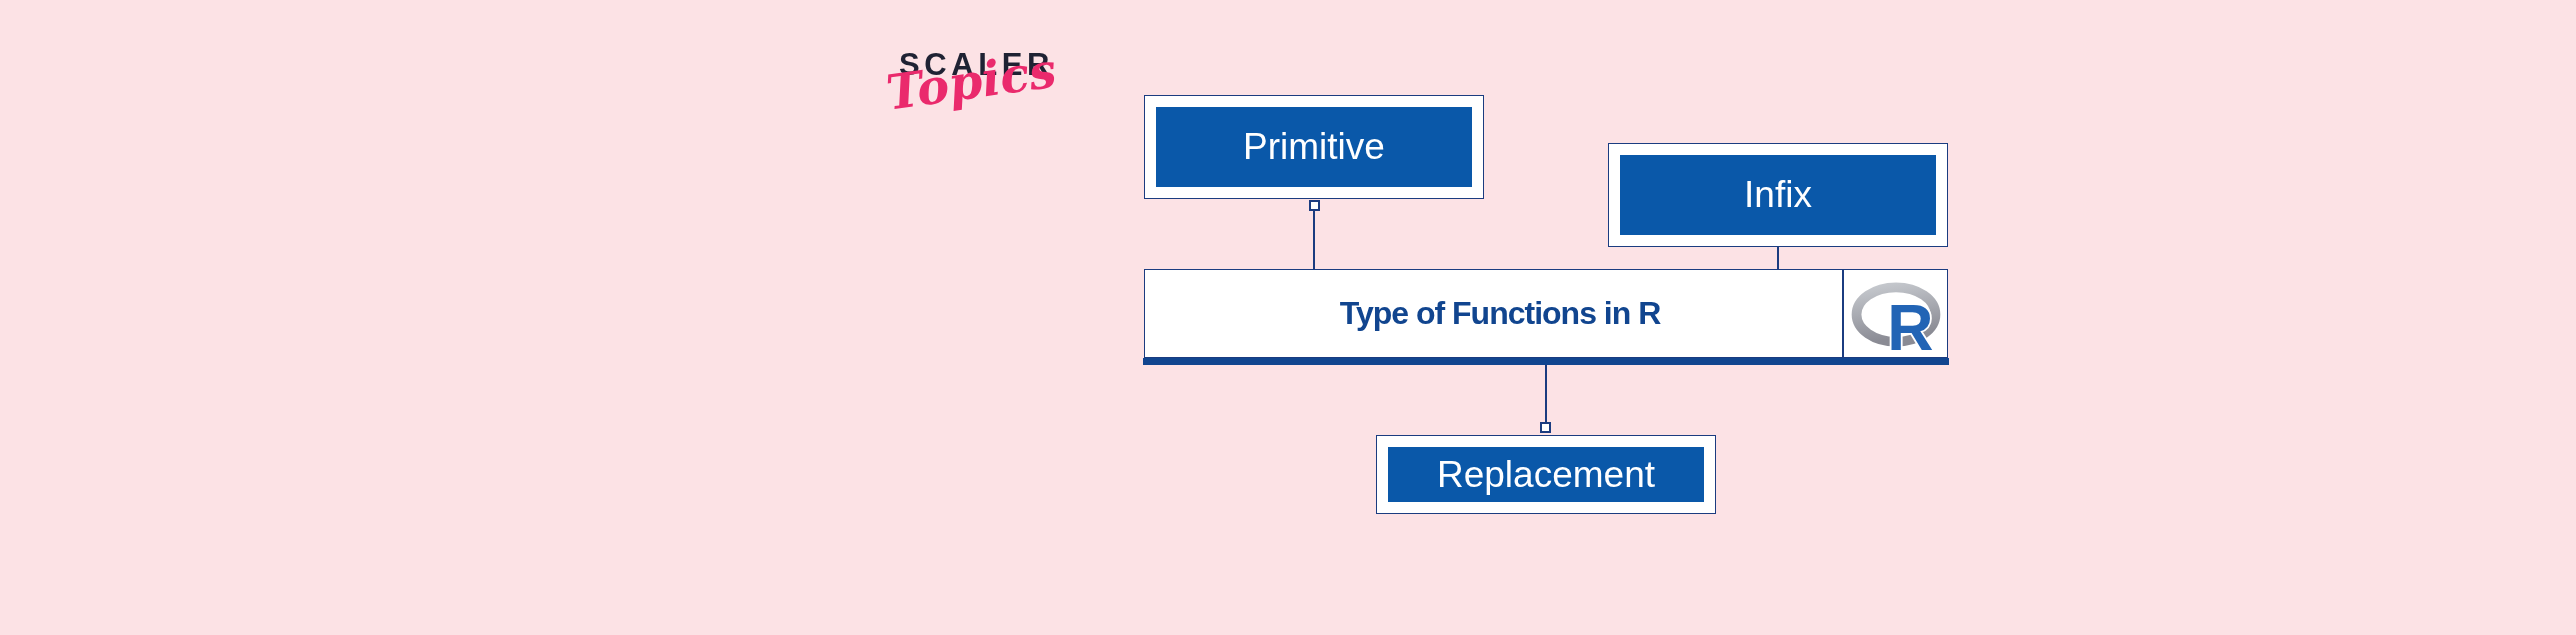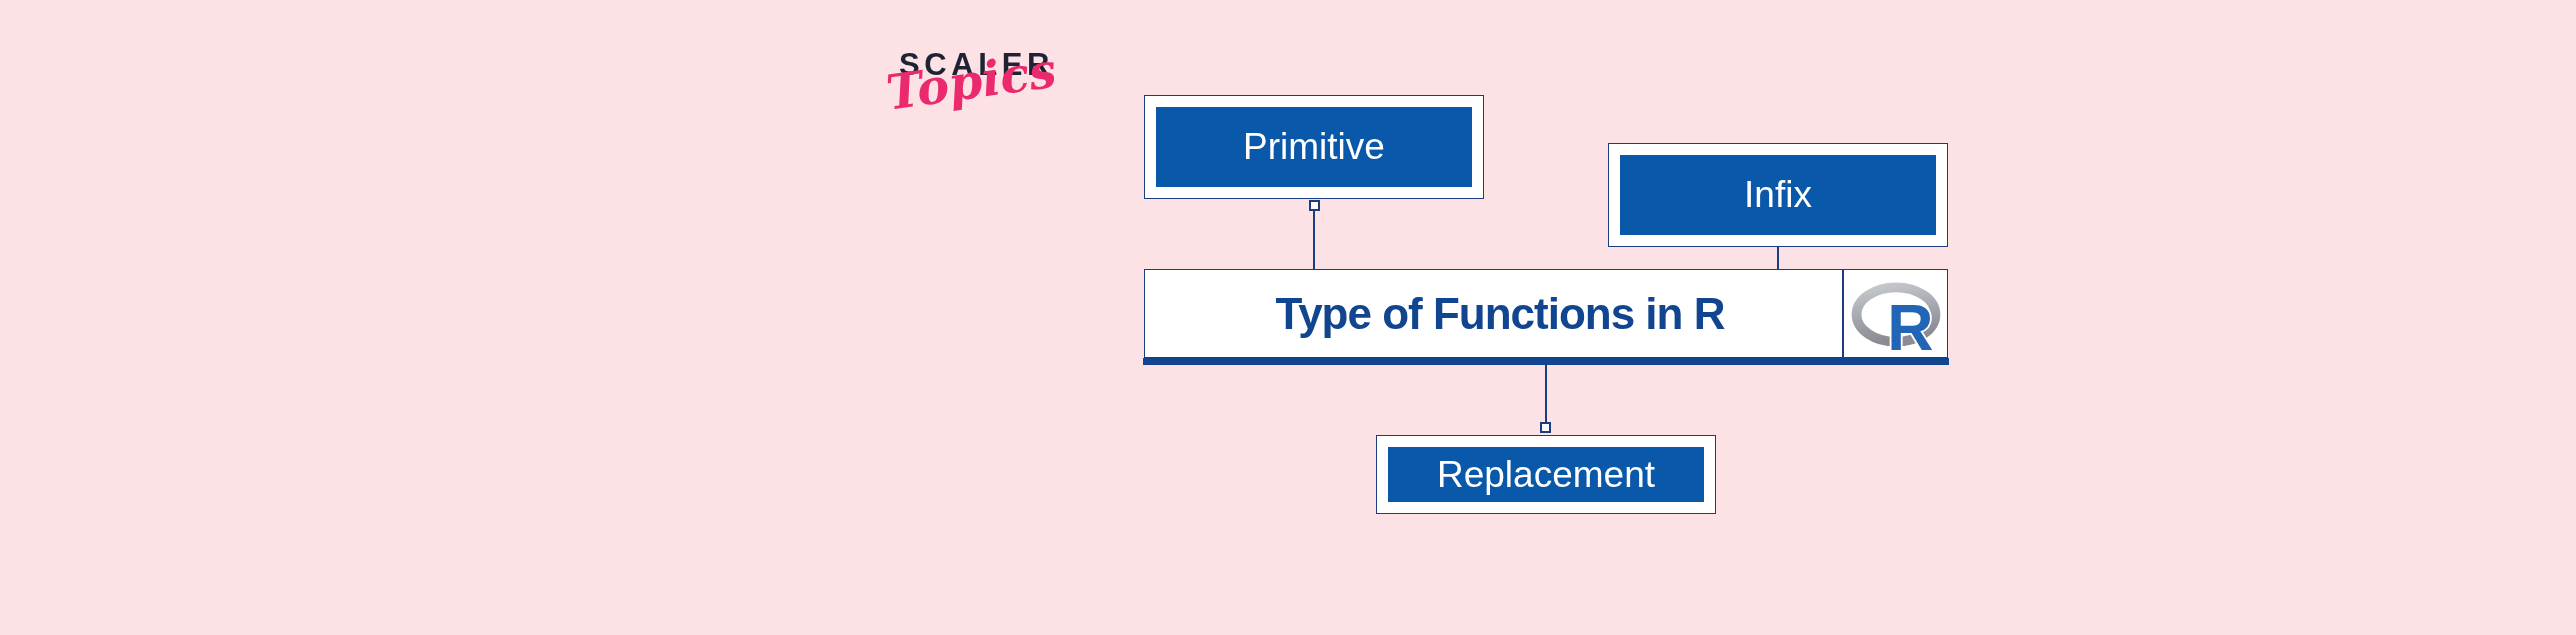--- a/index.html
+++ b/index.html
@@ -80,21 +80,21 @@
     border: 1.5px solid var(--border-navy);
     display: flex;
   }
   #title-cell {
     flex: 1;
     display: flex;
     align-items: center;
     justify-content: center;
   }
   #main-title {
-    font-size: 44px;
+    font-size: 32px;
     font-weight: 700;
     letter-spacing: -1px;
     color: var(--title-text);
     white-space: nowrap;
     margin-left: 13px;
   }
   #r-cell {
     width: 105px;
     box-sizing: border-box;
     border-left: 2.1px solid var(--border-navy);

